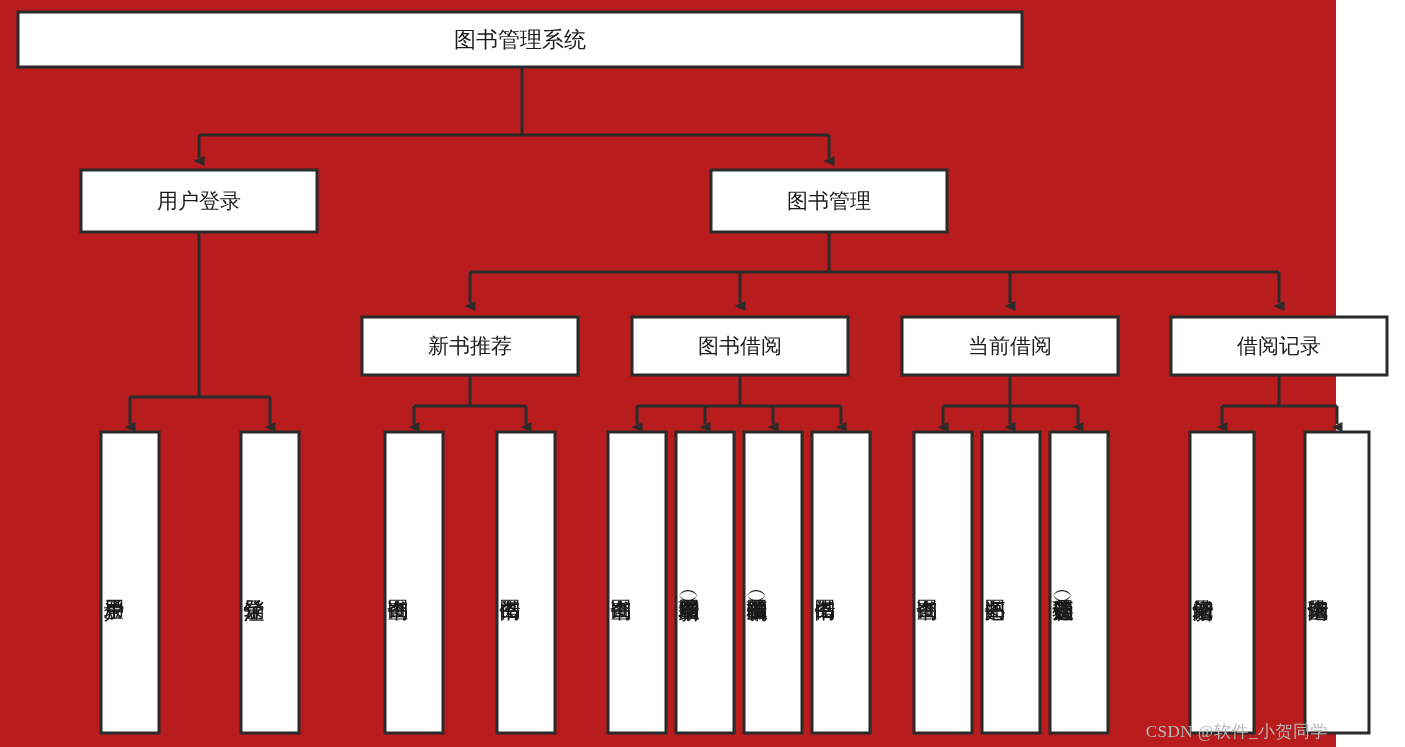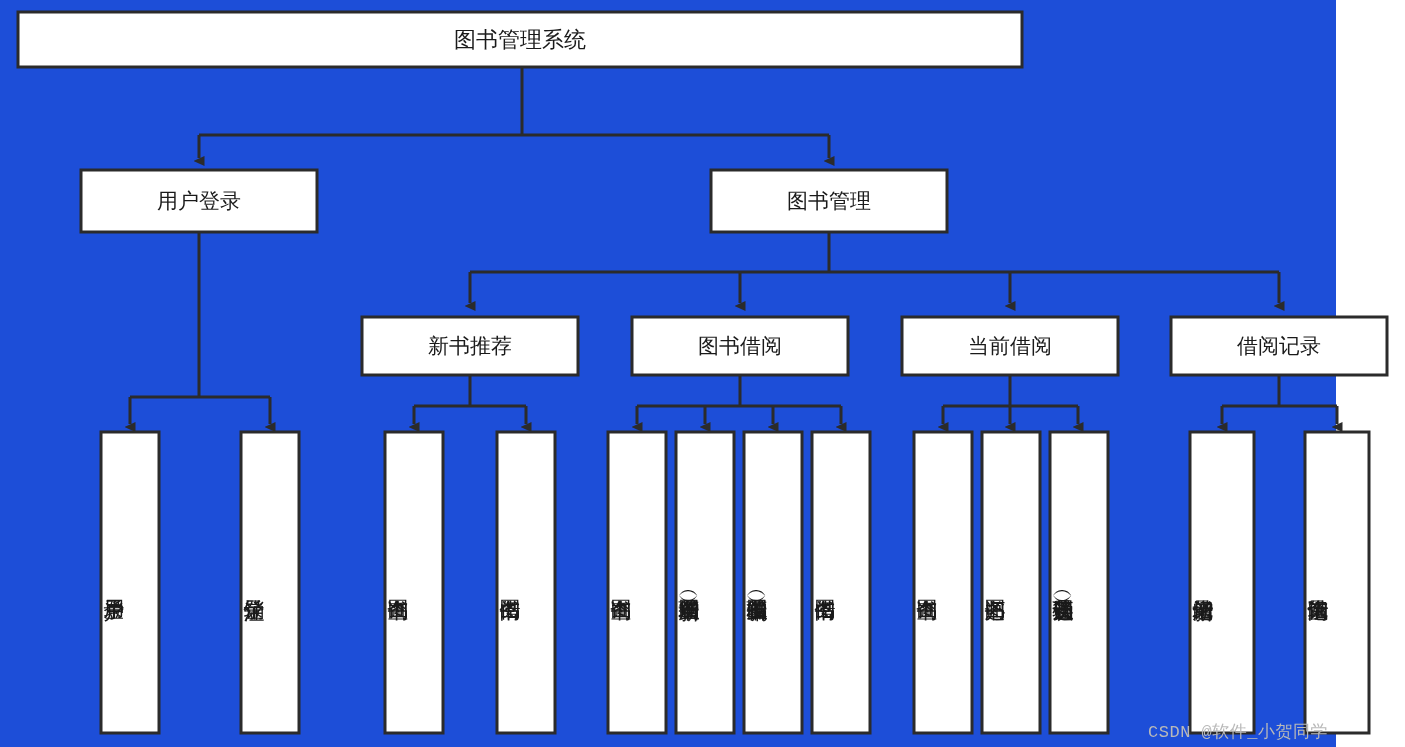--- a/index.html
+++ b/index.html
@@ -10,21 +10,21 @@
   body {
     width: 1405px;
     height: 747px;
     font-family: "DejaVu Sans", "Liberation Sans", sans-serif;
     overflow: hidden;
   }
   #diagram-root {
     position: relative;
     width: 1336px;
     height: 747px;
-    background: #1d4ed8;
+    background: #b91c1c;
   }
   svg.diagram-canvas {
     position: absolute;
     left: 0;
     top: 0;
     width: 1405px;
     height: 747px;
   }
   .node-box {
     fill: #ffffff;
@@ -64,21 +64,21 @@
     white-space: nowrap;
     height: 100%;
     display: flex;
     align-items: center;
     justify-content: center;
   }
   .watermark {
     position: absolute;
     right: 8px;
     bottom: 4px;
-    font-family: Liberation Mono, monospace;
+    font-family: Liberation Serif, serif;
     font-size: 17px;
     color: #b9b9b9;
     letter-spacing: 0.5px;
     white-space: nowrap;
     user-select: none;
   }
 </style>
 </head>
 <body>
 

